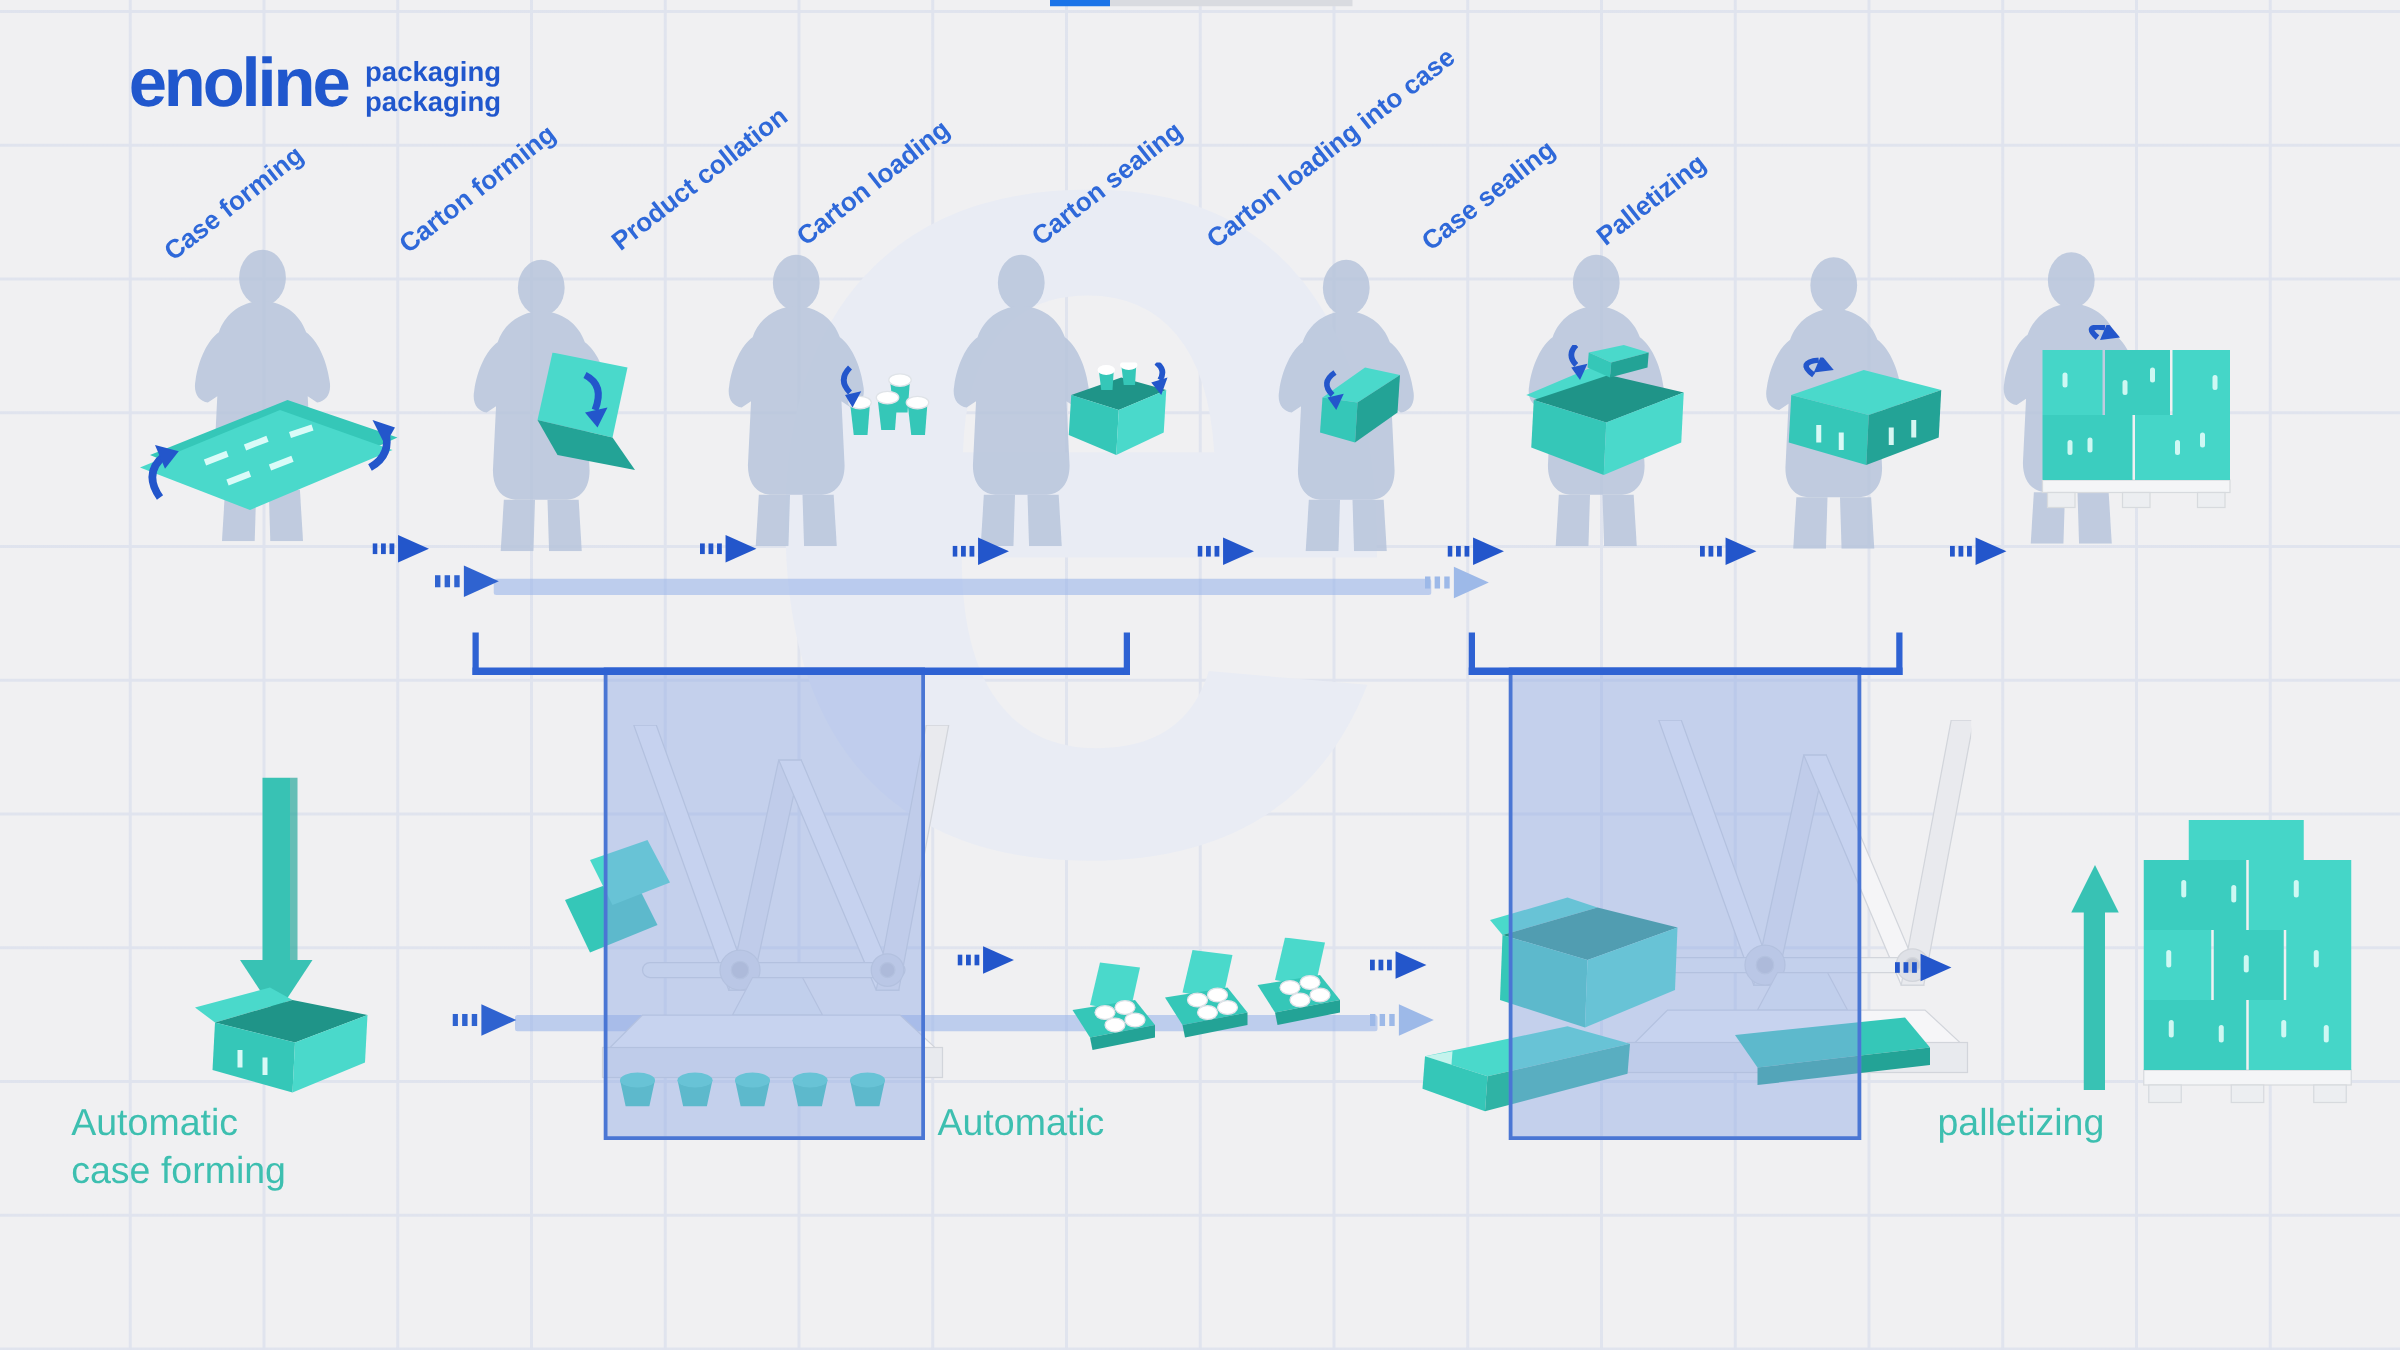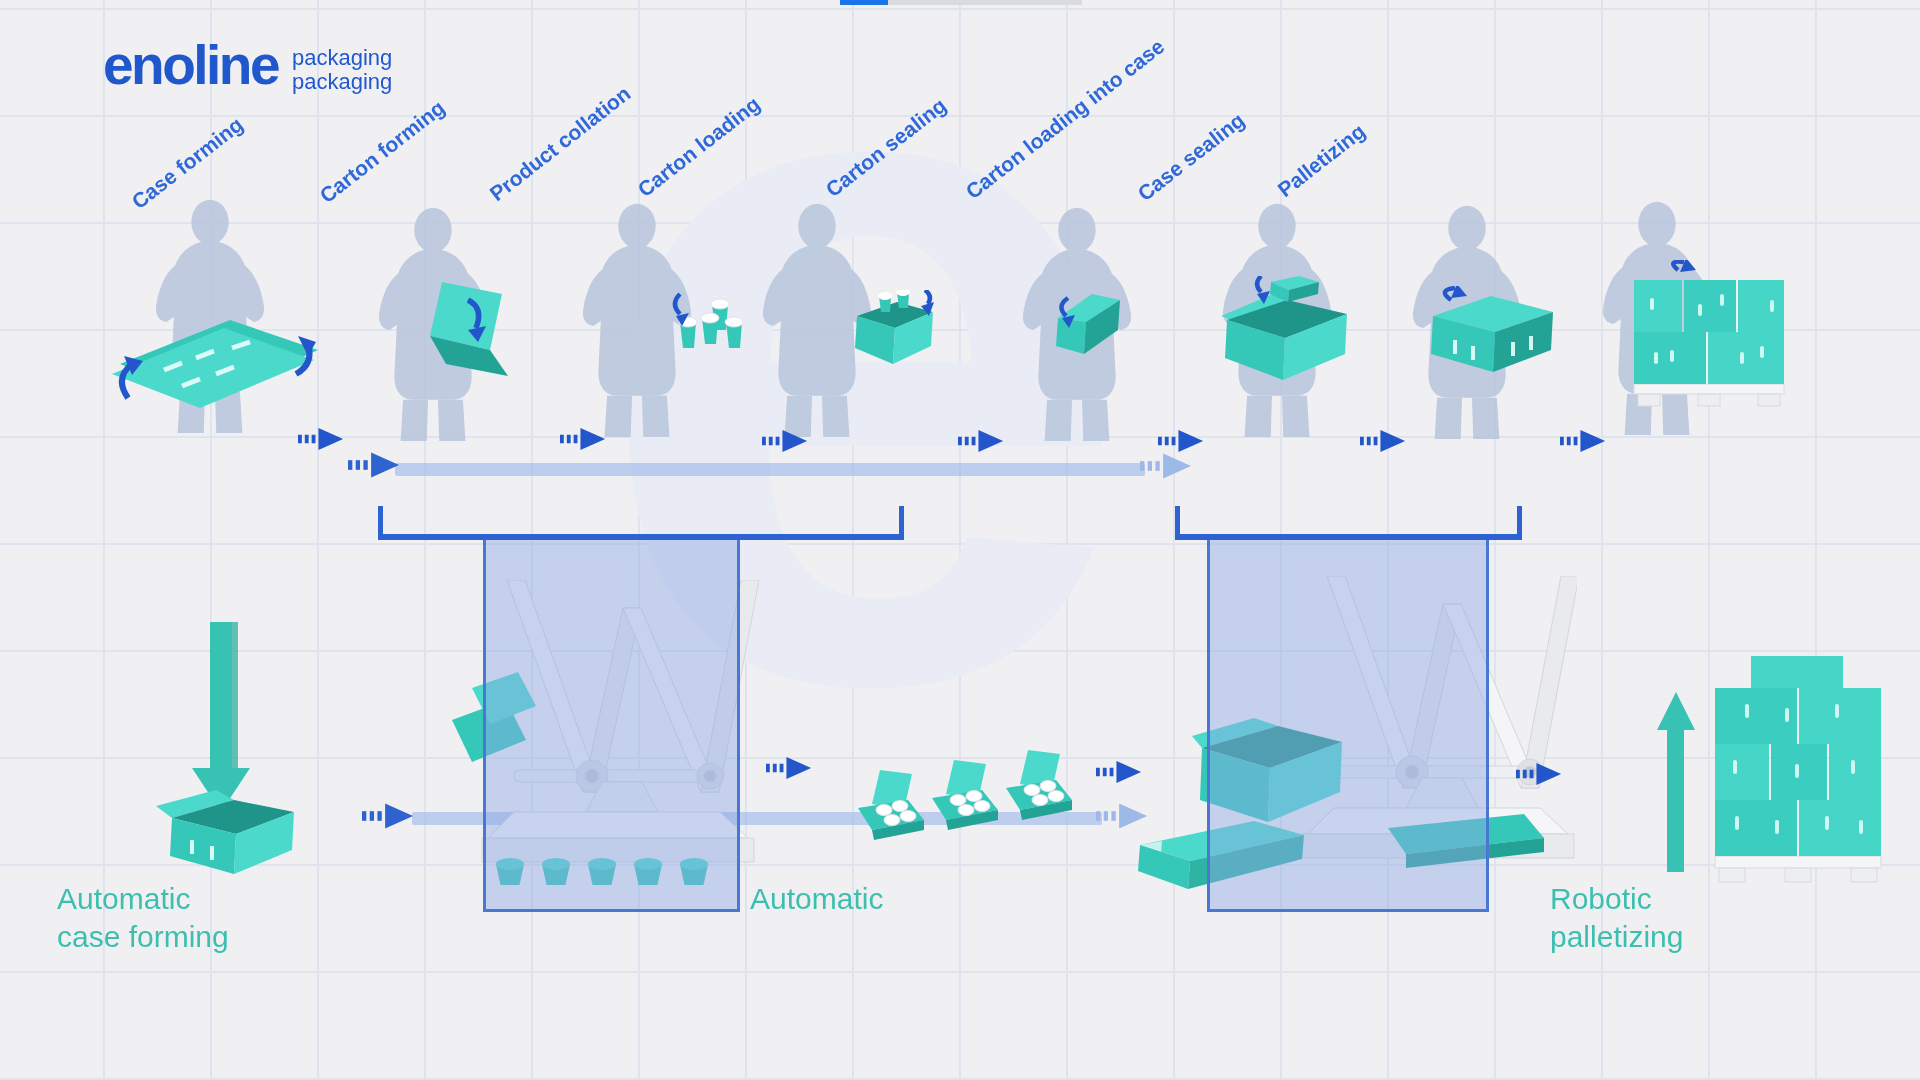--- a/index.html
+++ b/index.html
@@ -13,26 +13,26 @@
     background-size:107px 107px;
     background-position:-4px 8px;
   }
   .abs{position:absolute;}
   .watermark{
     font-size:980px;line-height:1;font-weight:bold;color:#e9ecf4;
     z-index:1;user-select:none;
   }
   .progress-track{background:#d9dbe0;height:5px;z-index:9;}
   .progress-fill{background:#1a73e8;height:5px;z-index:10;}
-  .logo{z-index:8;display:flex;align-items:center;gap:14px;}
+  .logo{z-index:8;display:flex;align-items:flex-end;gap:14px;}
   .brand-name{
     font-size:55px;font-weight:800;color:#2057cd;letter-spacing:-2.5px;line-height:1;
   }
   .brand-tagline{
-    font-size:22px;font-weight:400;color:#2057cd;line-height:1.08;padding-top:8px;
+    font-size:22px;font-weight:700;color:#2057cd;line-height:1.08;padding-top:8px;
   }
   .step-label{
     z-index:7;font-size:21px;font-weight:600;color:#2e68d9;white-space:nowrap;
     transform:rotate(-38deg);transform-origin:0 100%;
   }
   .person{z-index:3;fill:#b6c4db;opacity:0.82;}
   .band{background:rgba(147,176,233,0.55);z-index:2;border-radius:2px;}
   .flow-arrow{z-index:6;}
   .pkg{z-index:4;}
   .machine{z-index:4;}
@@ -436,15 +436,14 @@
 </svg>
 
 <div class="abs auto-label" style="left:57px;top:880px;width:300px;">
   <div>Automatic</div>
   <div>case forming</div>
 </div>
 <div class="abs auto-label" style="left:750px;top:880px;width:400px;">
   <div>Automatic</div>
 </div>
 <div class="abs auto-label" style="left:1550px;top:880px;width:300px;">
-  <div>Robotic</div>
   <div>palletizing</div>
 </div>
 
 </body></html>

